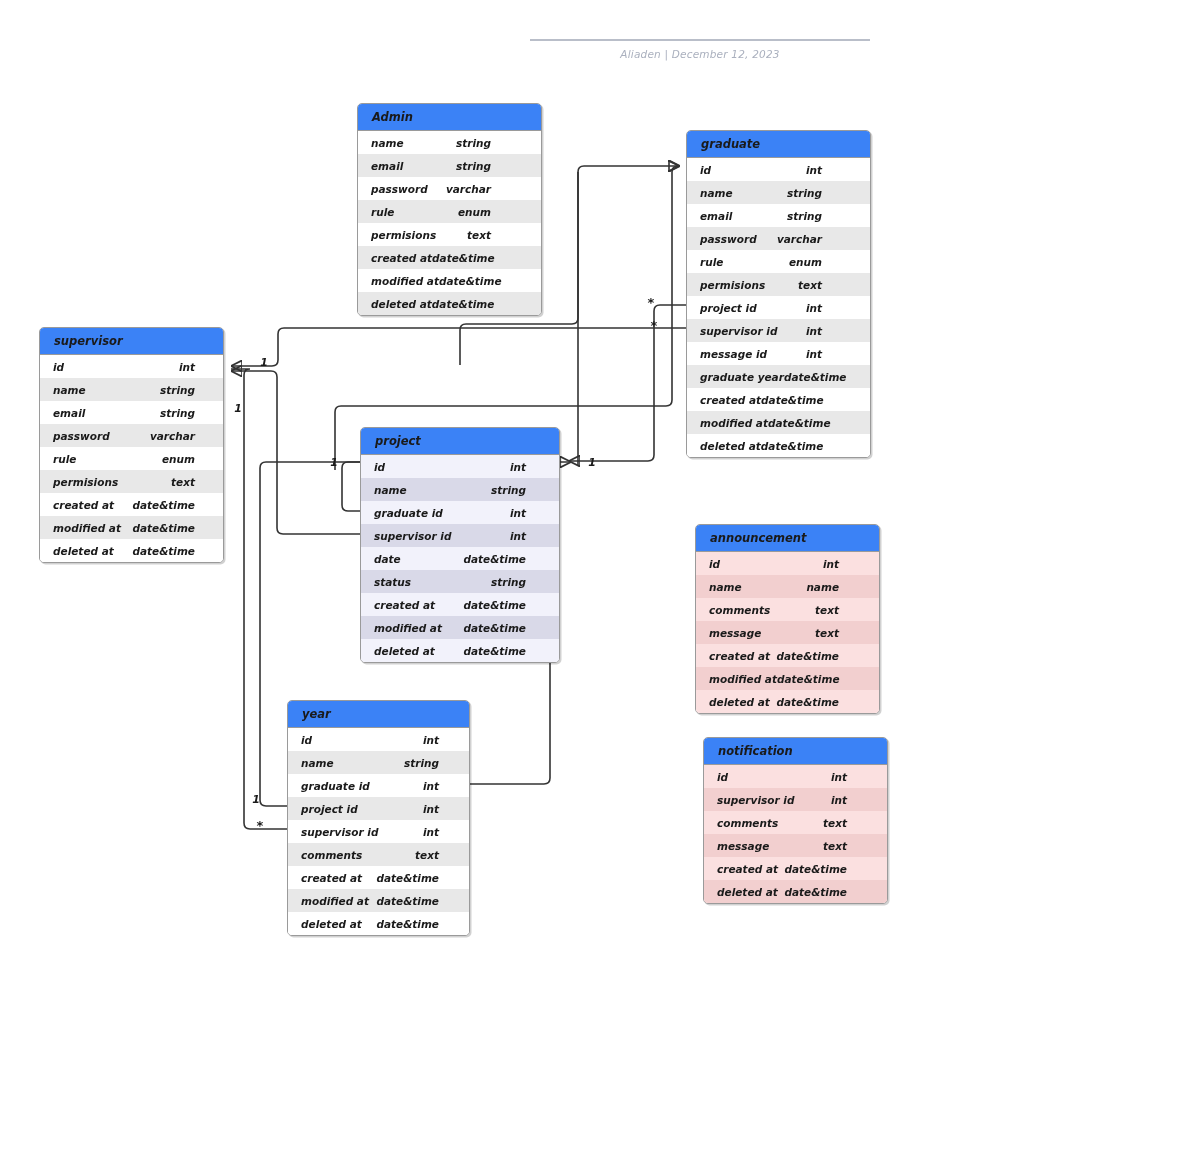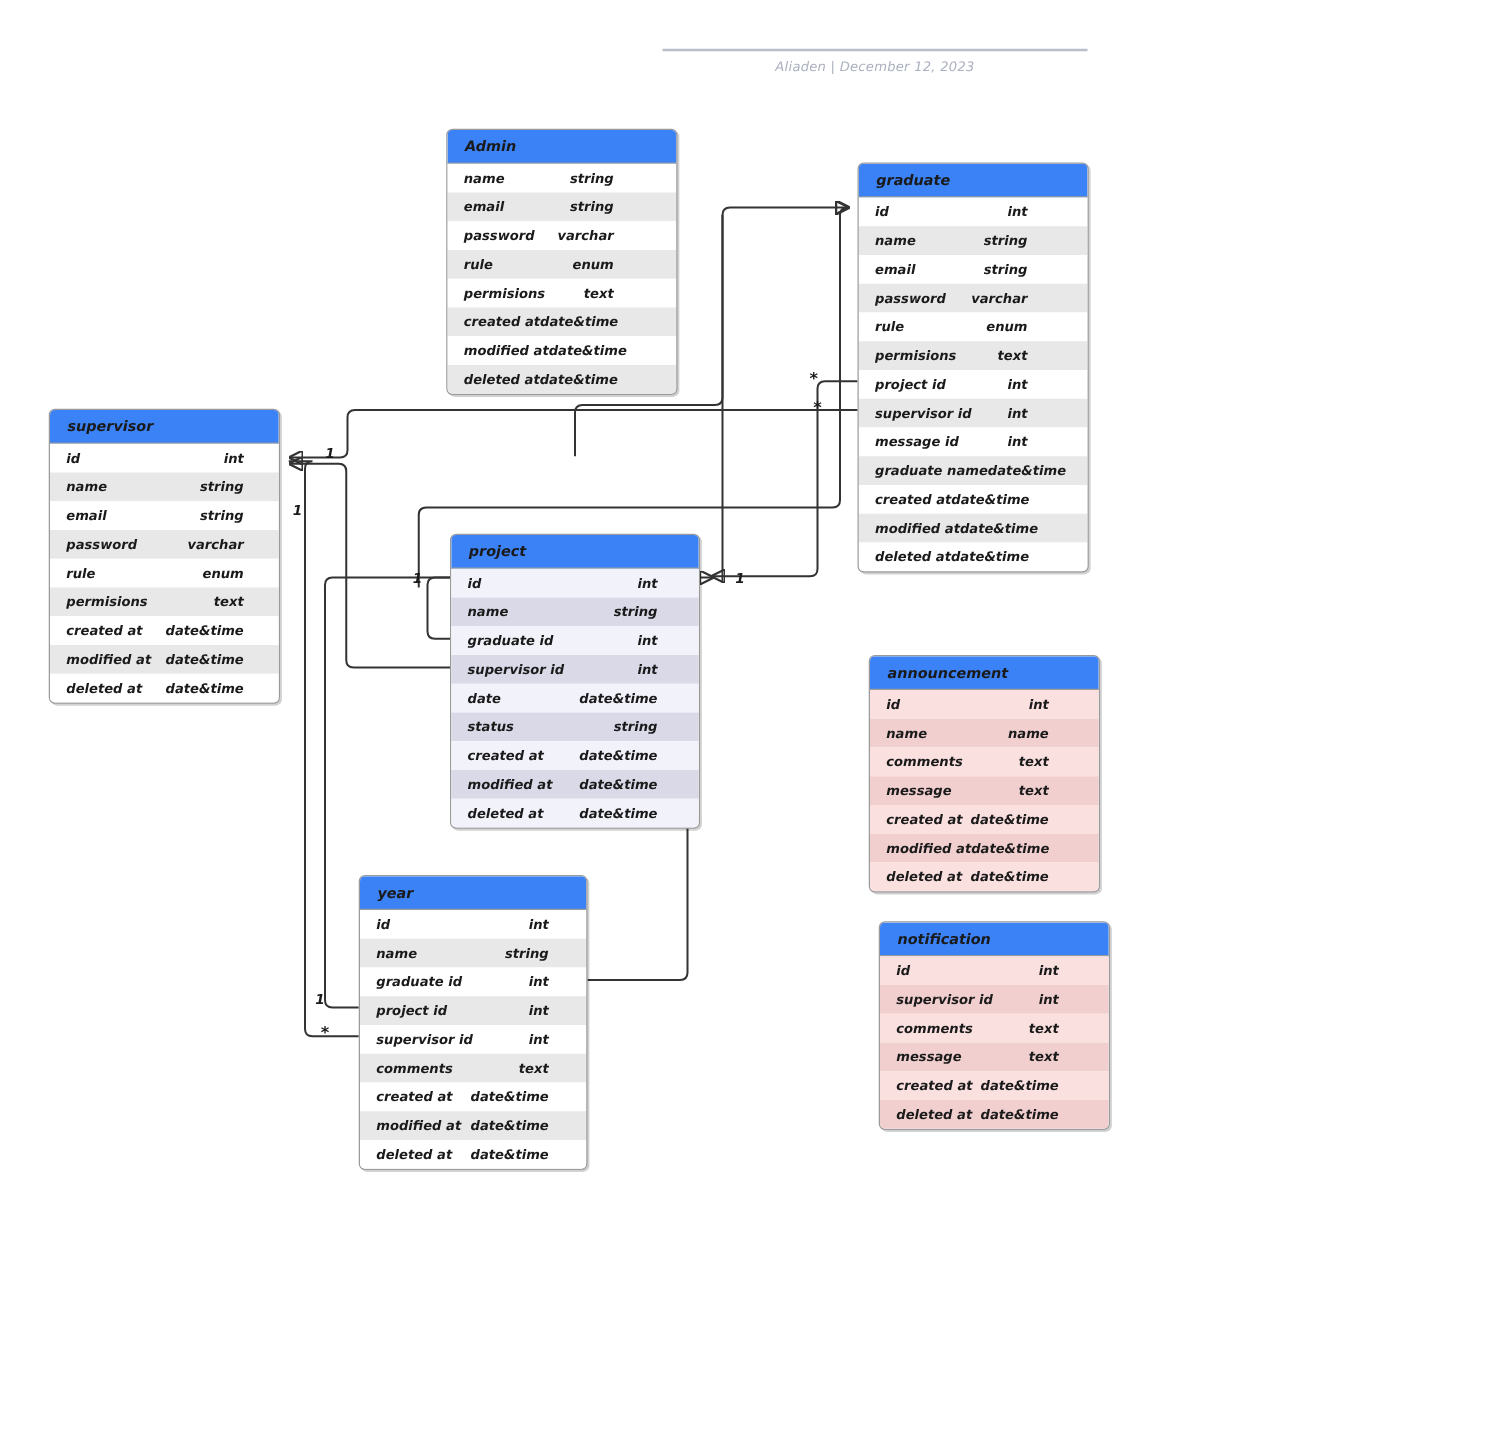--- a/index.html
+++ b/index.html
@@ -242,21 +242,21 @@
       </div>
       <div class="entity-row">
         <span class="row-name">supervisor id</span>
         <span class="row-type">int</span>
       </div>
       <div class="entity-row">
         <span class="row-name">message id</span>
         <span class="row-type">int</span>
       </div>
       <div class="entity-row">
-        <span class="row-name">graduate name</span>
+        <span class="row-name">graduate year</span>
         <span class="row-type">date&amp;time</span>
       </div>
       <div class="entity-row">
         <span class="row-name">created at</span>
         <span class="row-type">date&amp;time</span>
       </div>
       <div class="entity-row">
         <span class="row-name">modified at</span>
         <span class="row-type">date&amp;time</span>
       </div>

